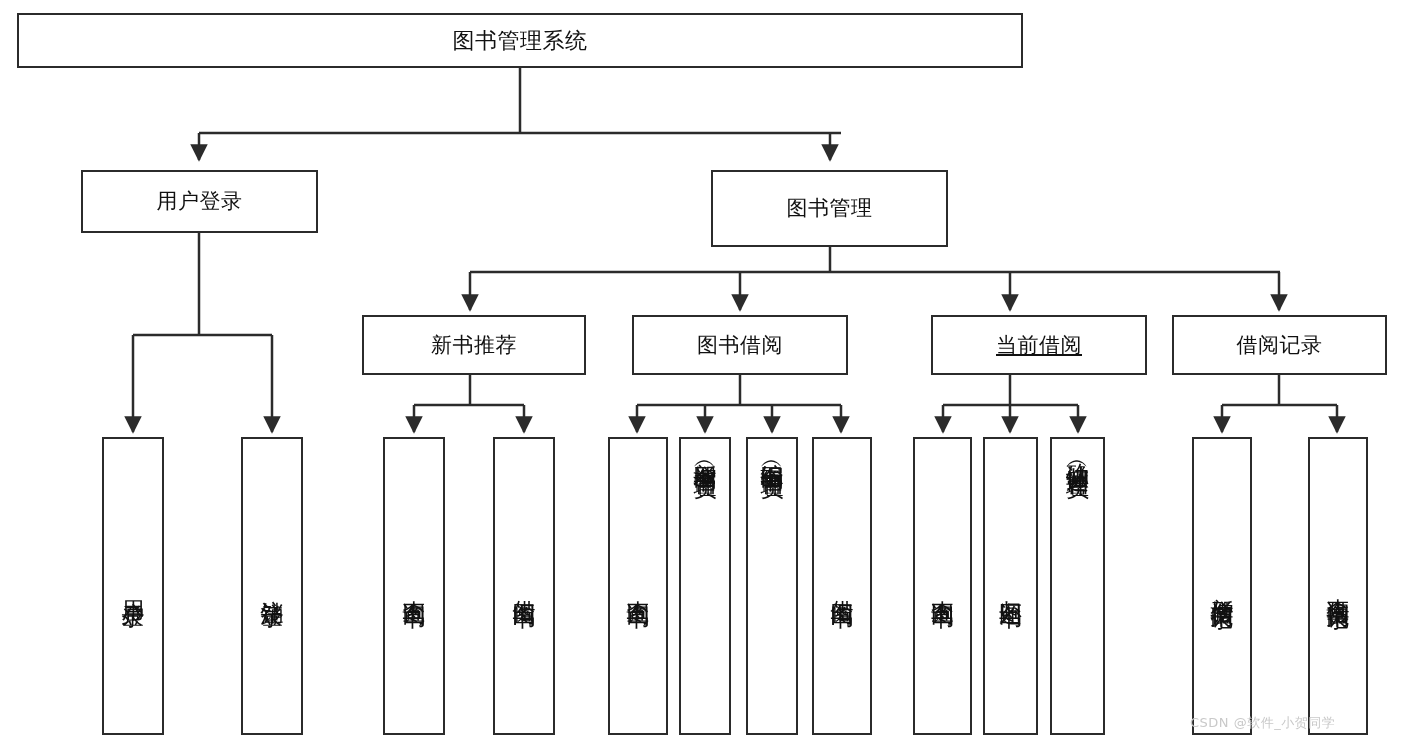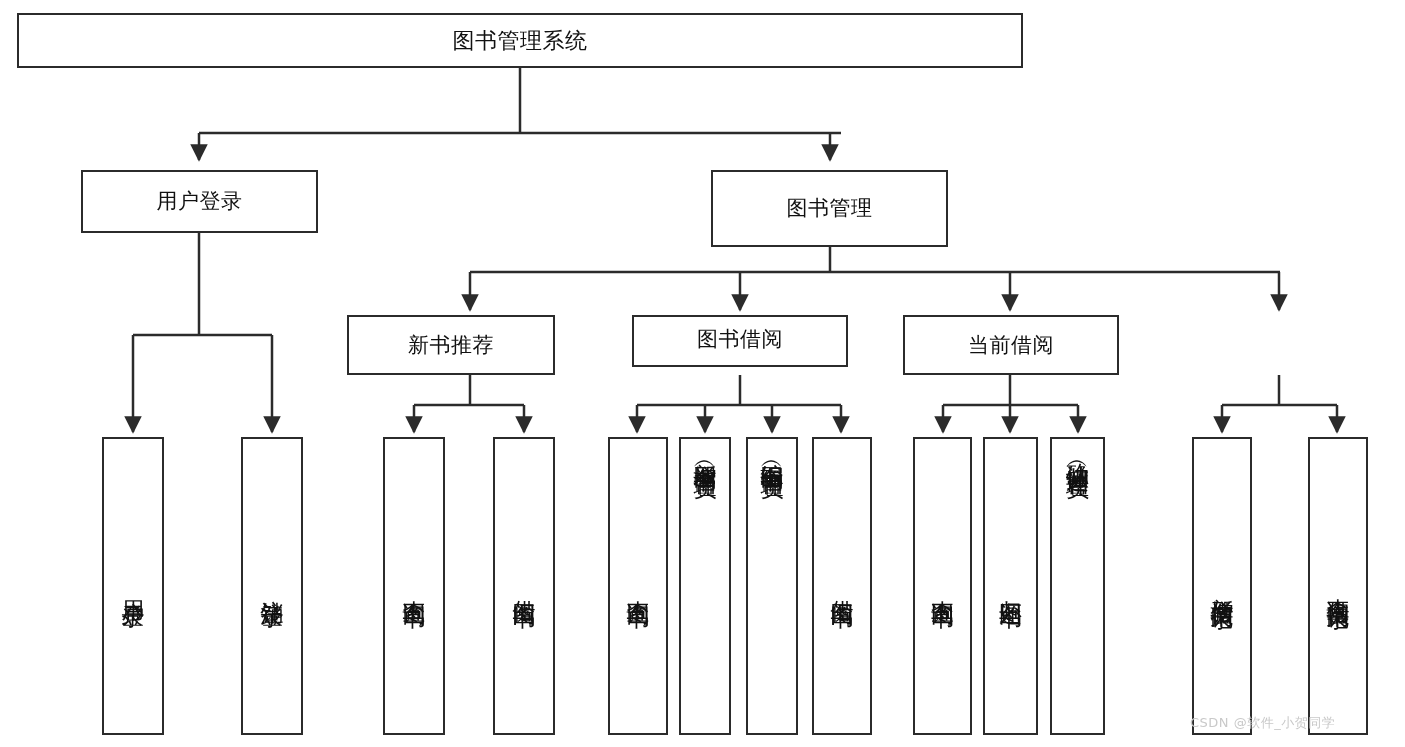--- a/index.html
+++ b/index.html
@@ -130,28 +130,31 @@
     <span class="label">图书管理系统</span>
   </div>
 
   <div class="node h" style="left:81px; top:170px; width:237px; height:63px;">
     <span class="label">用户登录</span>
   </div>
   <div class="node h" style="left:711px; top:170px; width:237px; height:77px;">
     <span class="label">图书管理</span>
   </div>
 
-  <div class="node h" style="left:347px; top:315px; width:208px; height:60px;">
+  <div class="node h" style="left:362px; top:315px; width:224px; height:60px;">
     <span class="label">新书推荐</span>
   </div>
-  <div class="node h" style="left:632px; top:315px; width:216px; height:52px;font-family:Liberation Mono, monospace;">
+  <div class="node h" style="left:632px; top:315px; width:216px; height:60px;">
     <span class="label">图书借阅</span>
   </div>
-  <div class="node h" style="left:903px; top:315px; width:216px; height:60px;">
+  <div class="node h" style="left:931px; top:315px; width:216px; height:60px;text-decoration:underline;">
     <span class="label">当前借阅</span>
+  </div>
+  <div class="node h" style="left:1172px; top:315px; width:215px; height:60px;">
+    <span class="label">借阅记录</span>
   </div>
 
   <div class="node v centered" style="left:102px; top:437px; width:62px; height:298px;">
     <span class="label">用户登录</span>
   </div>
   <div class="node v centered" style="left:241px; top:437px; width:62px; height:298px;">
     <span class="label">注销登录</span>
   </div>
 
   <div class="node v centered" style="left:383px; top:437px; width:62px; height:298px;">

